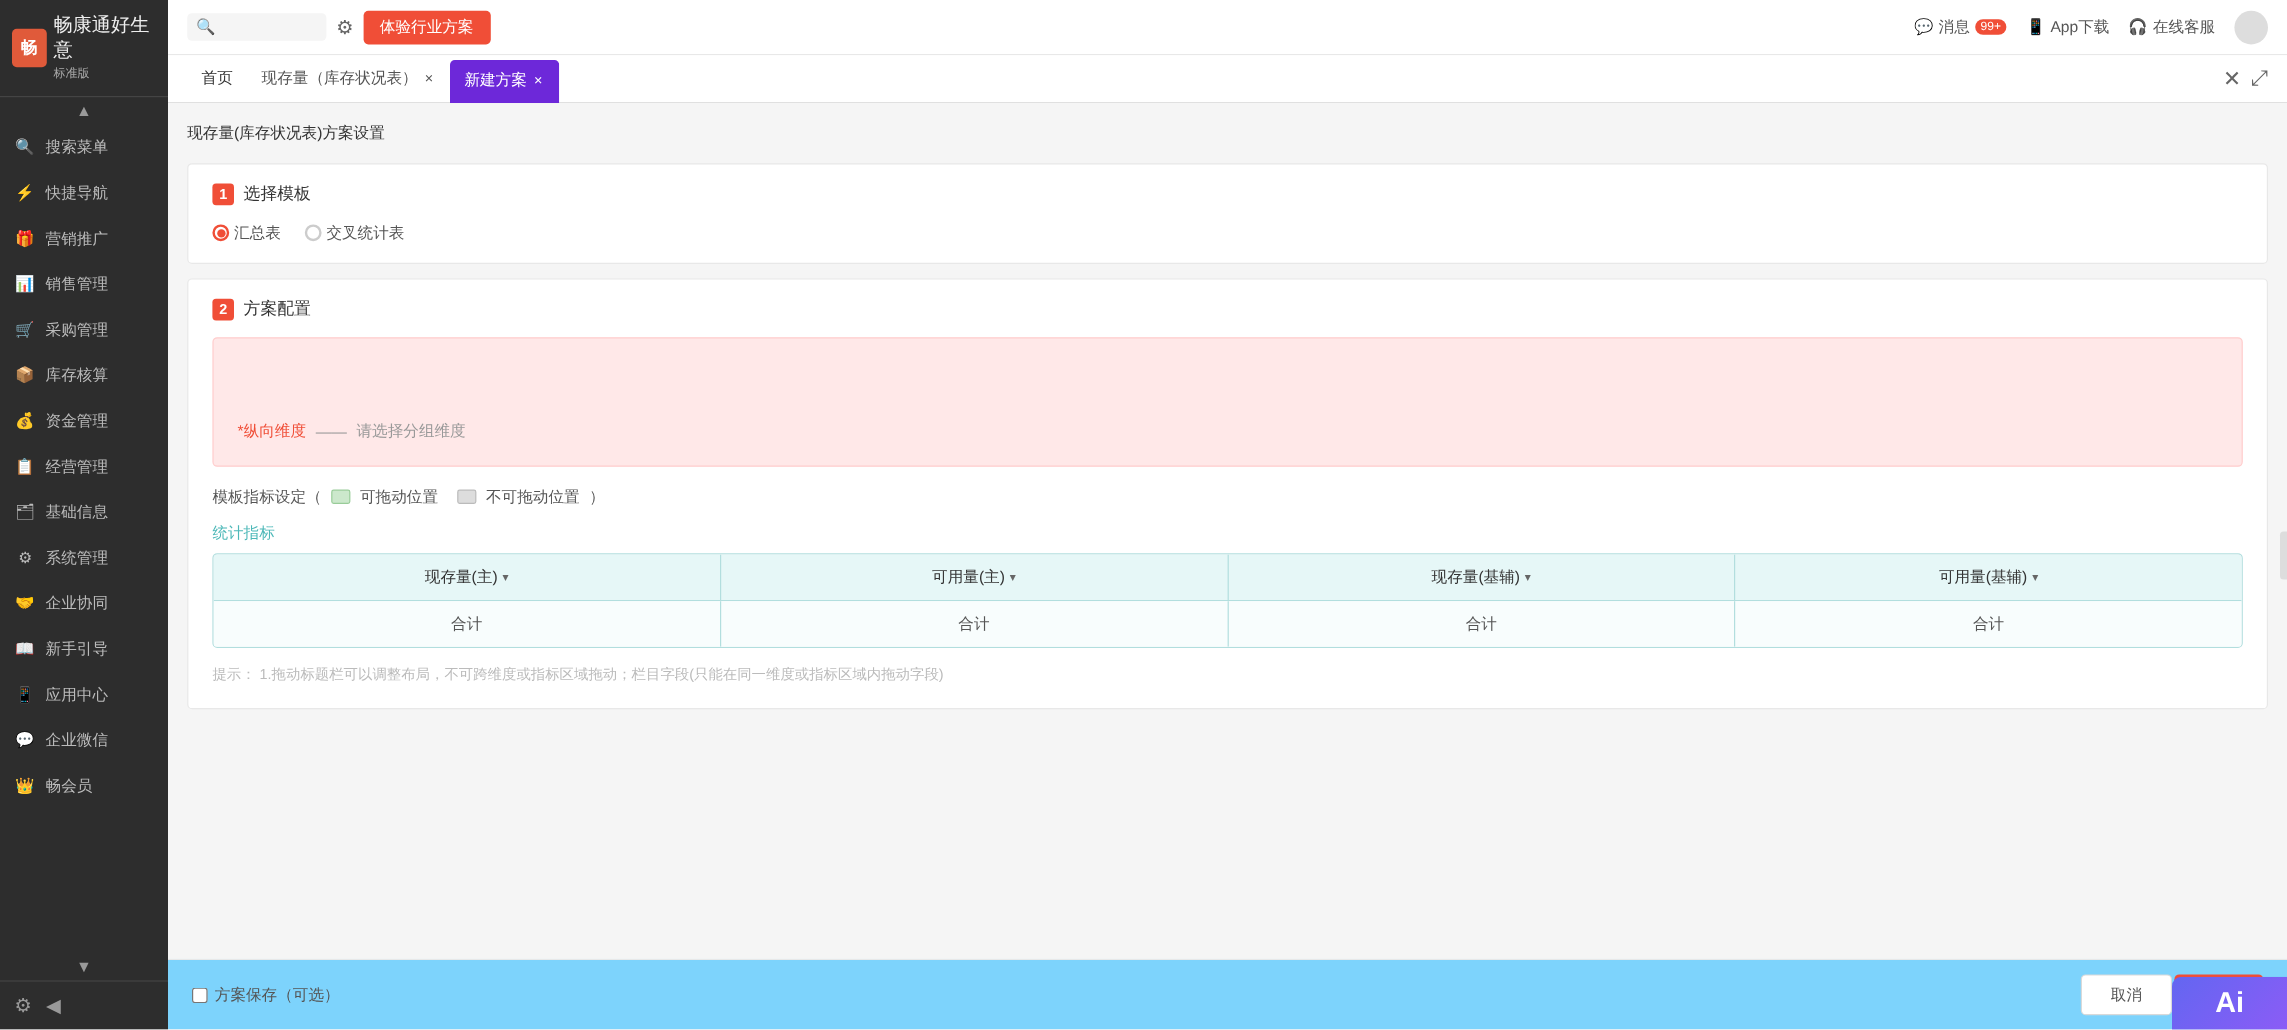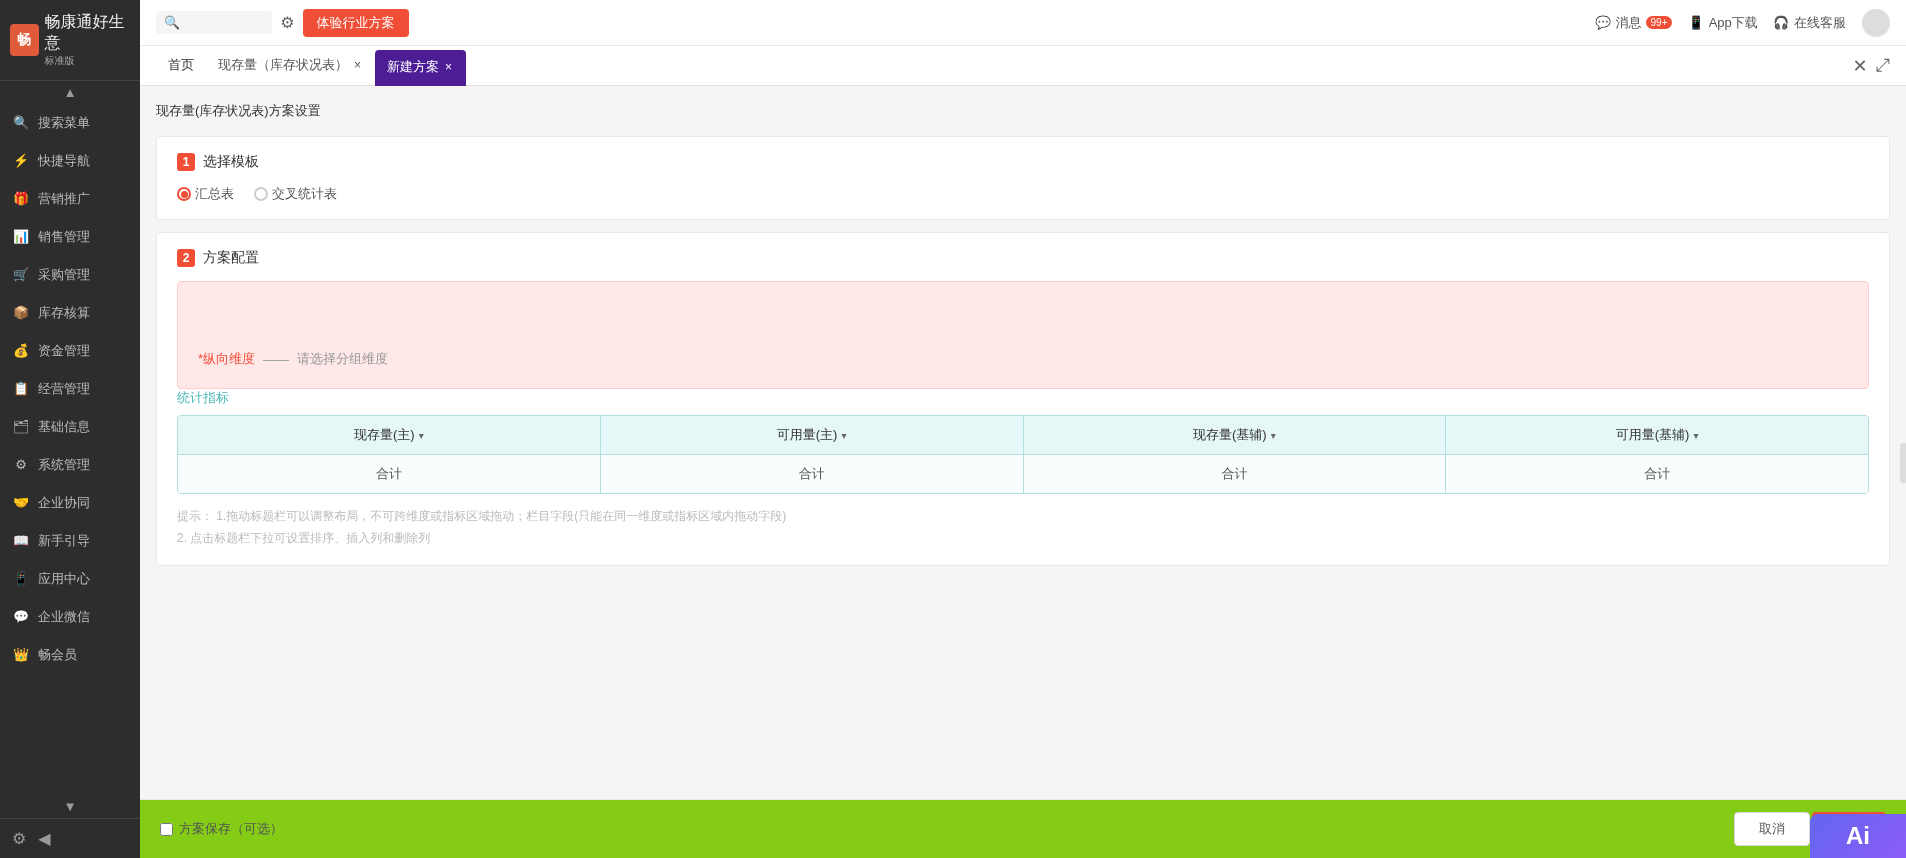--- a/index.html
+++ b/index.html
@@ -94,21 +94,21 @@
       padding: 0 16px;
       height: 40px;
     }
     .tab {
       display: flex; align-items: center; gap: 4px;
       padding: 0 12px; height: 40px;
       cursor: pointer; font-size: 13px; color: #555;
       border-bottom: 2px solid transparent;
     }
     .tab.home { color: #333; }
-    .tab.active { color: #f04e37; background: #4c1d95; color: white; border-radius: 4px 4px 0 0; height: 36px; margin-top: 4px; }
+    .tab.active { color: #f04e37; background: #6d28d9; color: white; border-radius: 4px 4px 0 0; height: 36px; margin-top: 4px; }
     .tab-close { background: none; border: none; cursor: pointer; color: inherit; font-size: 12px; padding: 0 2px; }
 
     
     .content { flex: 1; overflow-y: auto; padding: 16px; background: #f5f5f5; position: relative; }
 
     .page-title { font-size: 13px; color: #333; margin-bottom: 16px; }
 
     
     .card { background: white; border-radius: 4px; padding: 16px 20px; margin-bottom: 12px; border: 1px solid #e8e8e8; }
 
@@ -195,21 +195,21 @@
       color: #555;
     }
     .metrics-col-body:last-child { border-right: none; }
     .chevron-down { font-size: 10px; color: #666; }
 
     
     .tips { margin-top: 12px; font-size: 12px; color: #bbb; line-height: 1.8; }
 
     
     .bottom-bar {
-      background: #84cc16;
+      background: #7dd3fc;
       border-top: 1px solid #e8e8e8;
       padding: 12px 20px;
       display: flex; align-items: center; justify-content: space-between;
     }
     .save-checkbox { display: flex; align-items: center; gap: 6px; font-size: 13px; color: #555; cursor: pointer; }
     .save-checkbox input { cursor: pointer; }
     .bottom-btns { display: flex; gap: 2px; }
     .btn-cancel {
       padding: 7px 24px; border: 1px solid #d9d9d9;
       background: white; color: #555; border-radius: 4px; cursor: pointer; font-size: 13px;
@@ -405,20 +405,30 @@
 
 
       <div class="dimension-area">
         <div class="dimension-placeholder">
           <span class="dim-required">*纵向维度</span>
           <span class="dim-arrow">——</span>
           <span>请选择分组维度</span>
         </div>
       </div>
 
+      <div style="margin-top: 16px; margin-bottom: 12px;">
+        <span class="metrics-config-label">
+          <span>模板指标设定（</span>
+          <span class="drag-indicator"></span>
+          <span> 可拖动位置</span>
+          <span class="no-drag-indicator" style="margin-left:8px;"></span>
+          <span> 不可拖动位置</span>
+          <span>）</span>
+        </span>
+      </div>
 
       <div class="metrics-section-title">统计指标</div>
 
       <div class="metrics-table">
         <div class="metrics-table-header">
           <div class="metrics-col">
             <span>现存量(主)</span>
             <span class="chevron-down">▾</span>
           </div>
           <div class="metrics-col">
@@ -445,21 +455,20 @@
             <span>合计</span>
           </div>
           <div class="metrics-col-body">
             <span>合计</span>
           </div>
         </div>
       </div>
 
       <div class="tips">
         <div>提示：  1.拖动标题栏可以调整布局，不可跨维度或指标区域拖动；栏目字段(只能在同一维度或指标区域内拖动字段)</div>
-        <div>2. 点击标题栏下拉可设置排序、插入列和删除列</div>
       </div>
     </div>
 
     <div class="right-expand"></div>
   </div>
 
   <div class="bottom-bar">
     <label class="save-checkbox">
       <input type="checkbox" style="">
       <span>方案保存（可选）</span>

